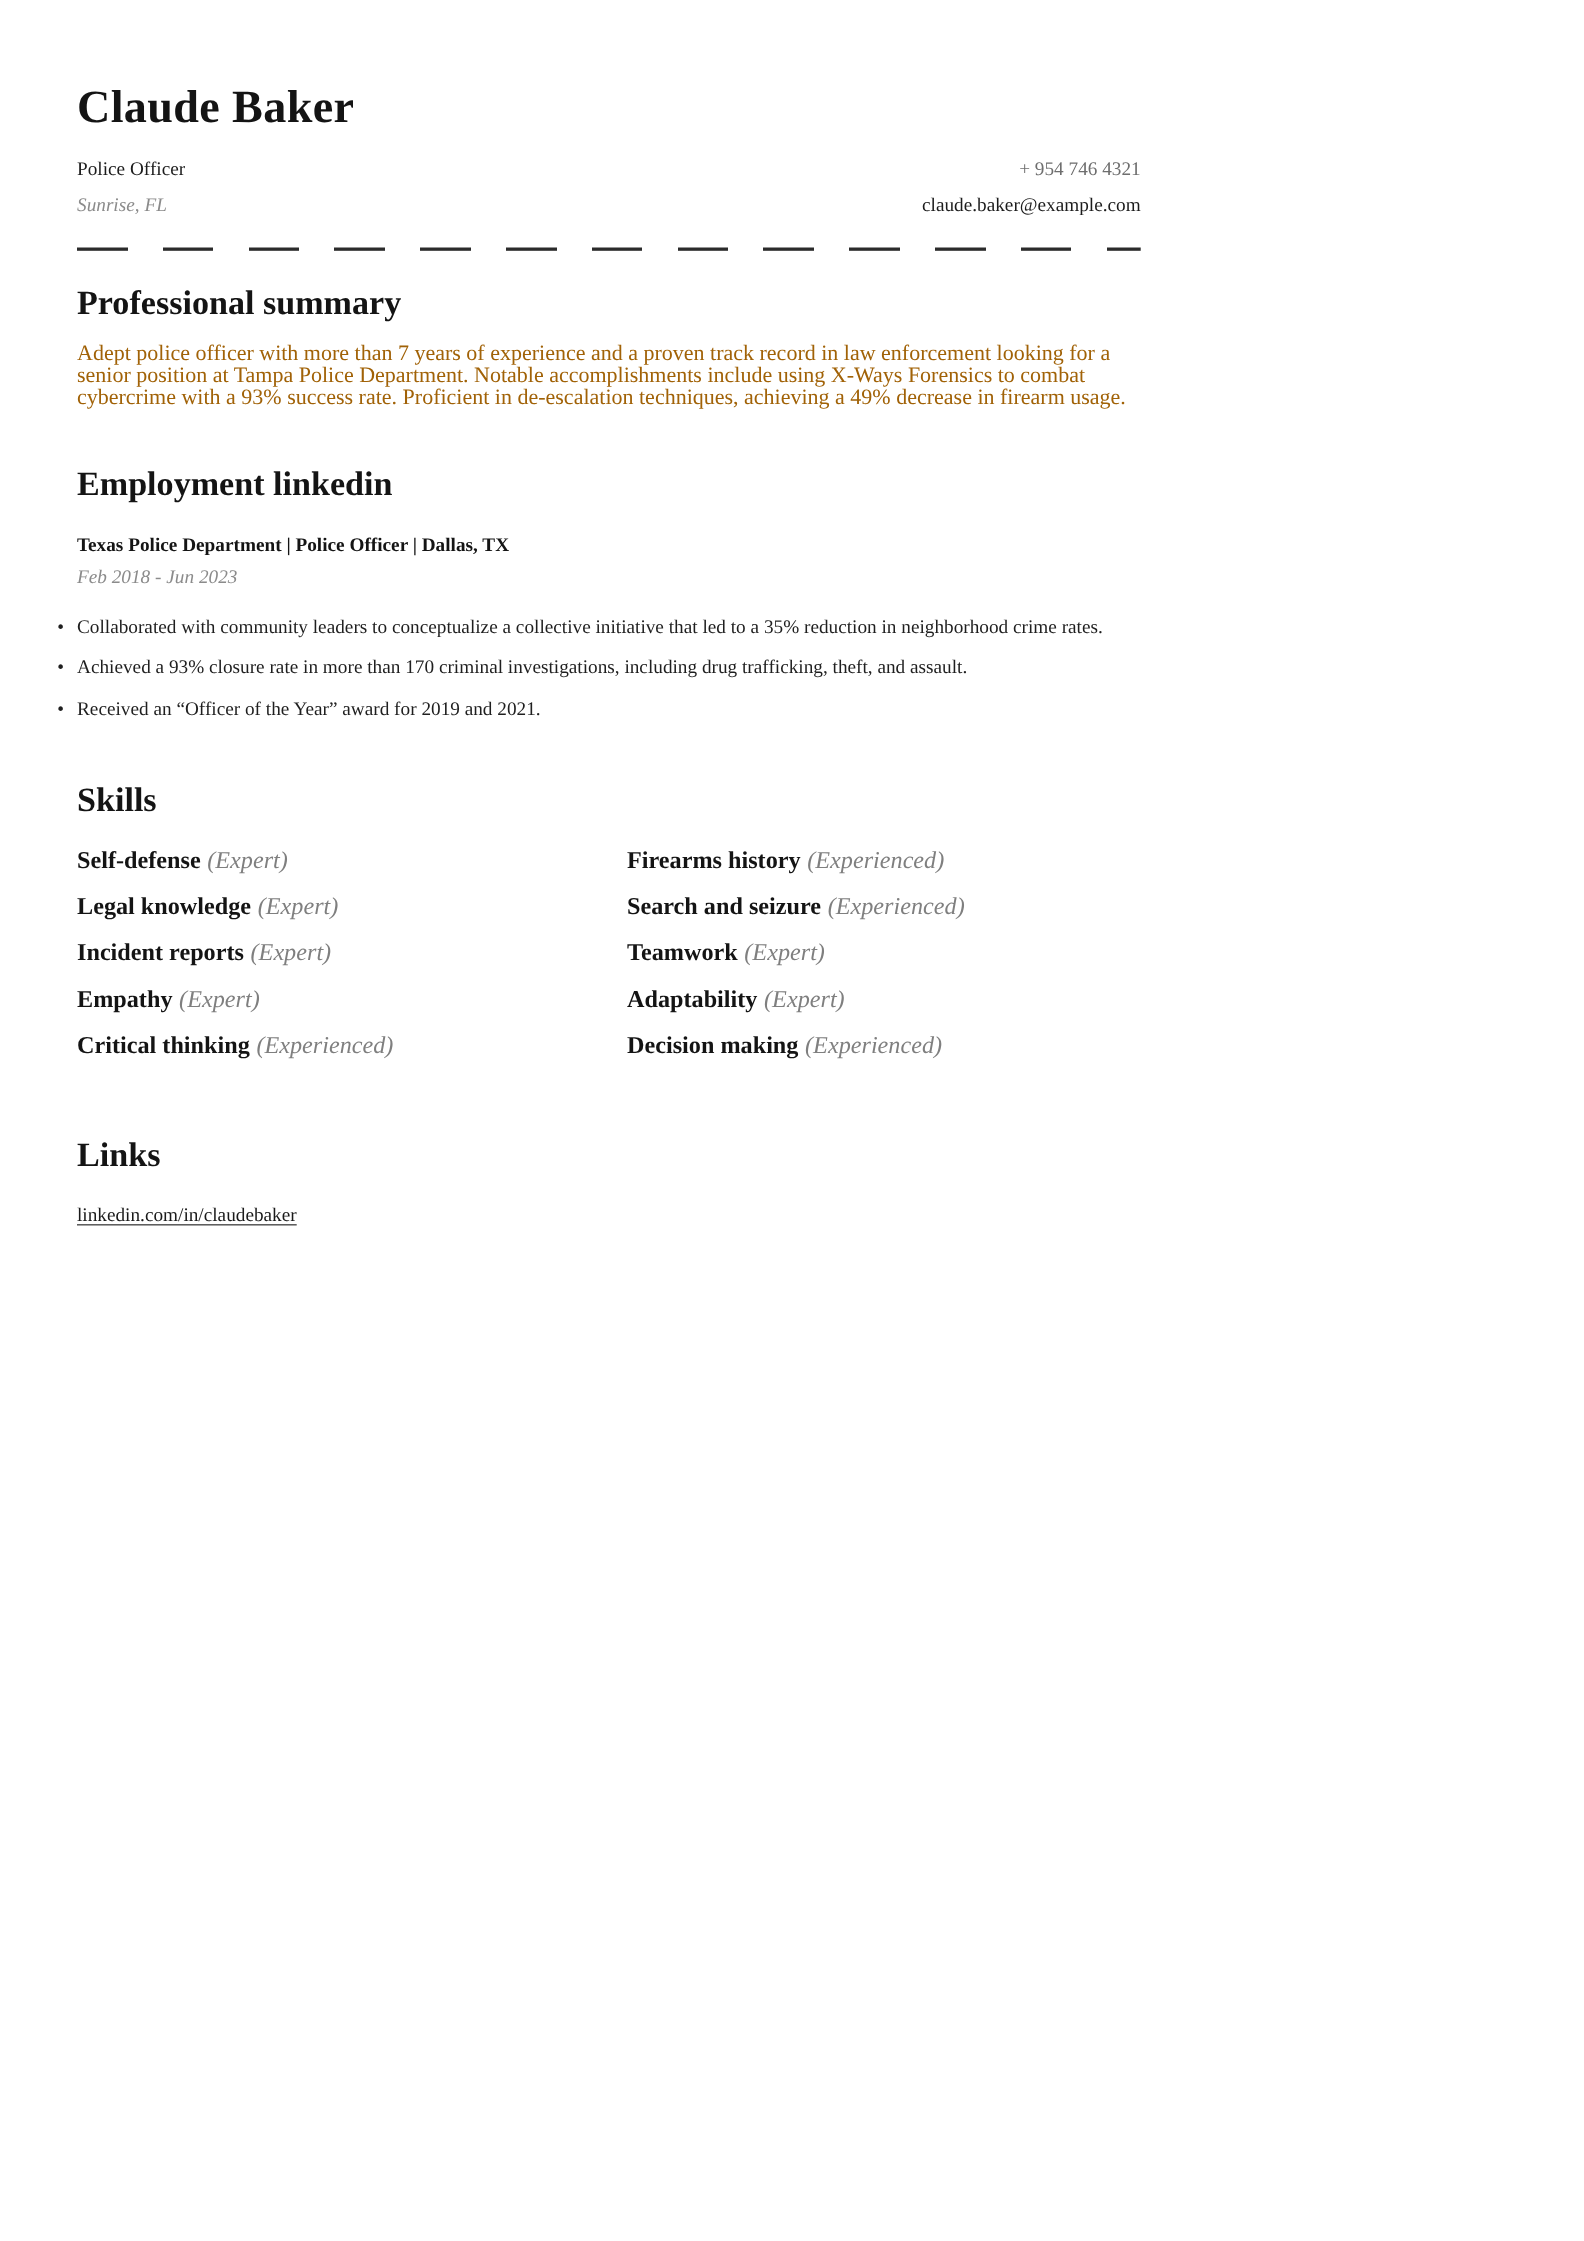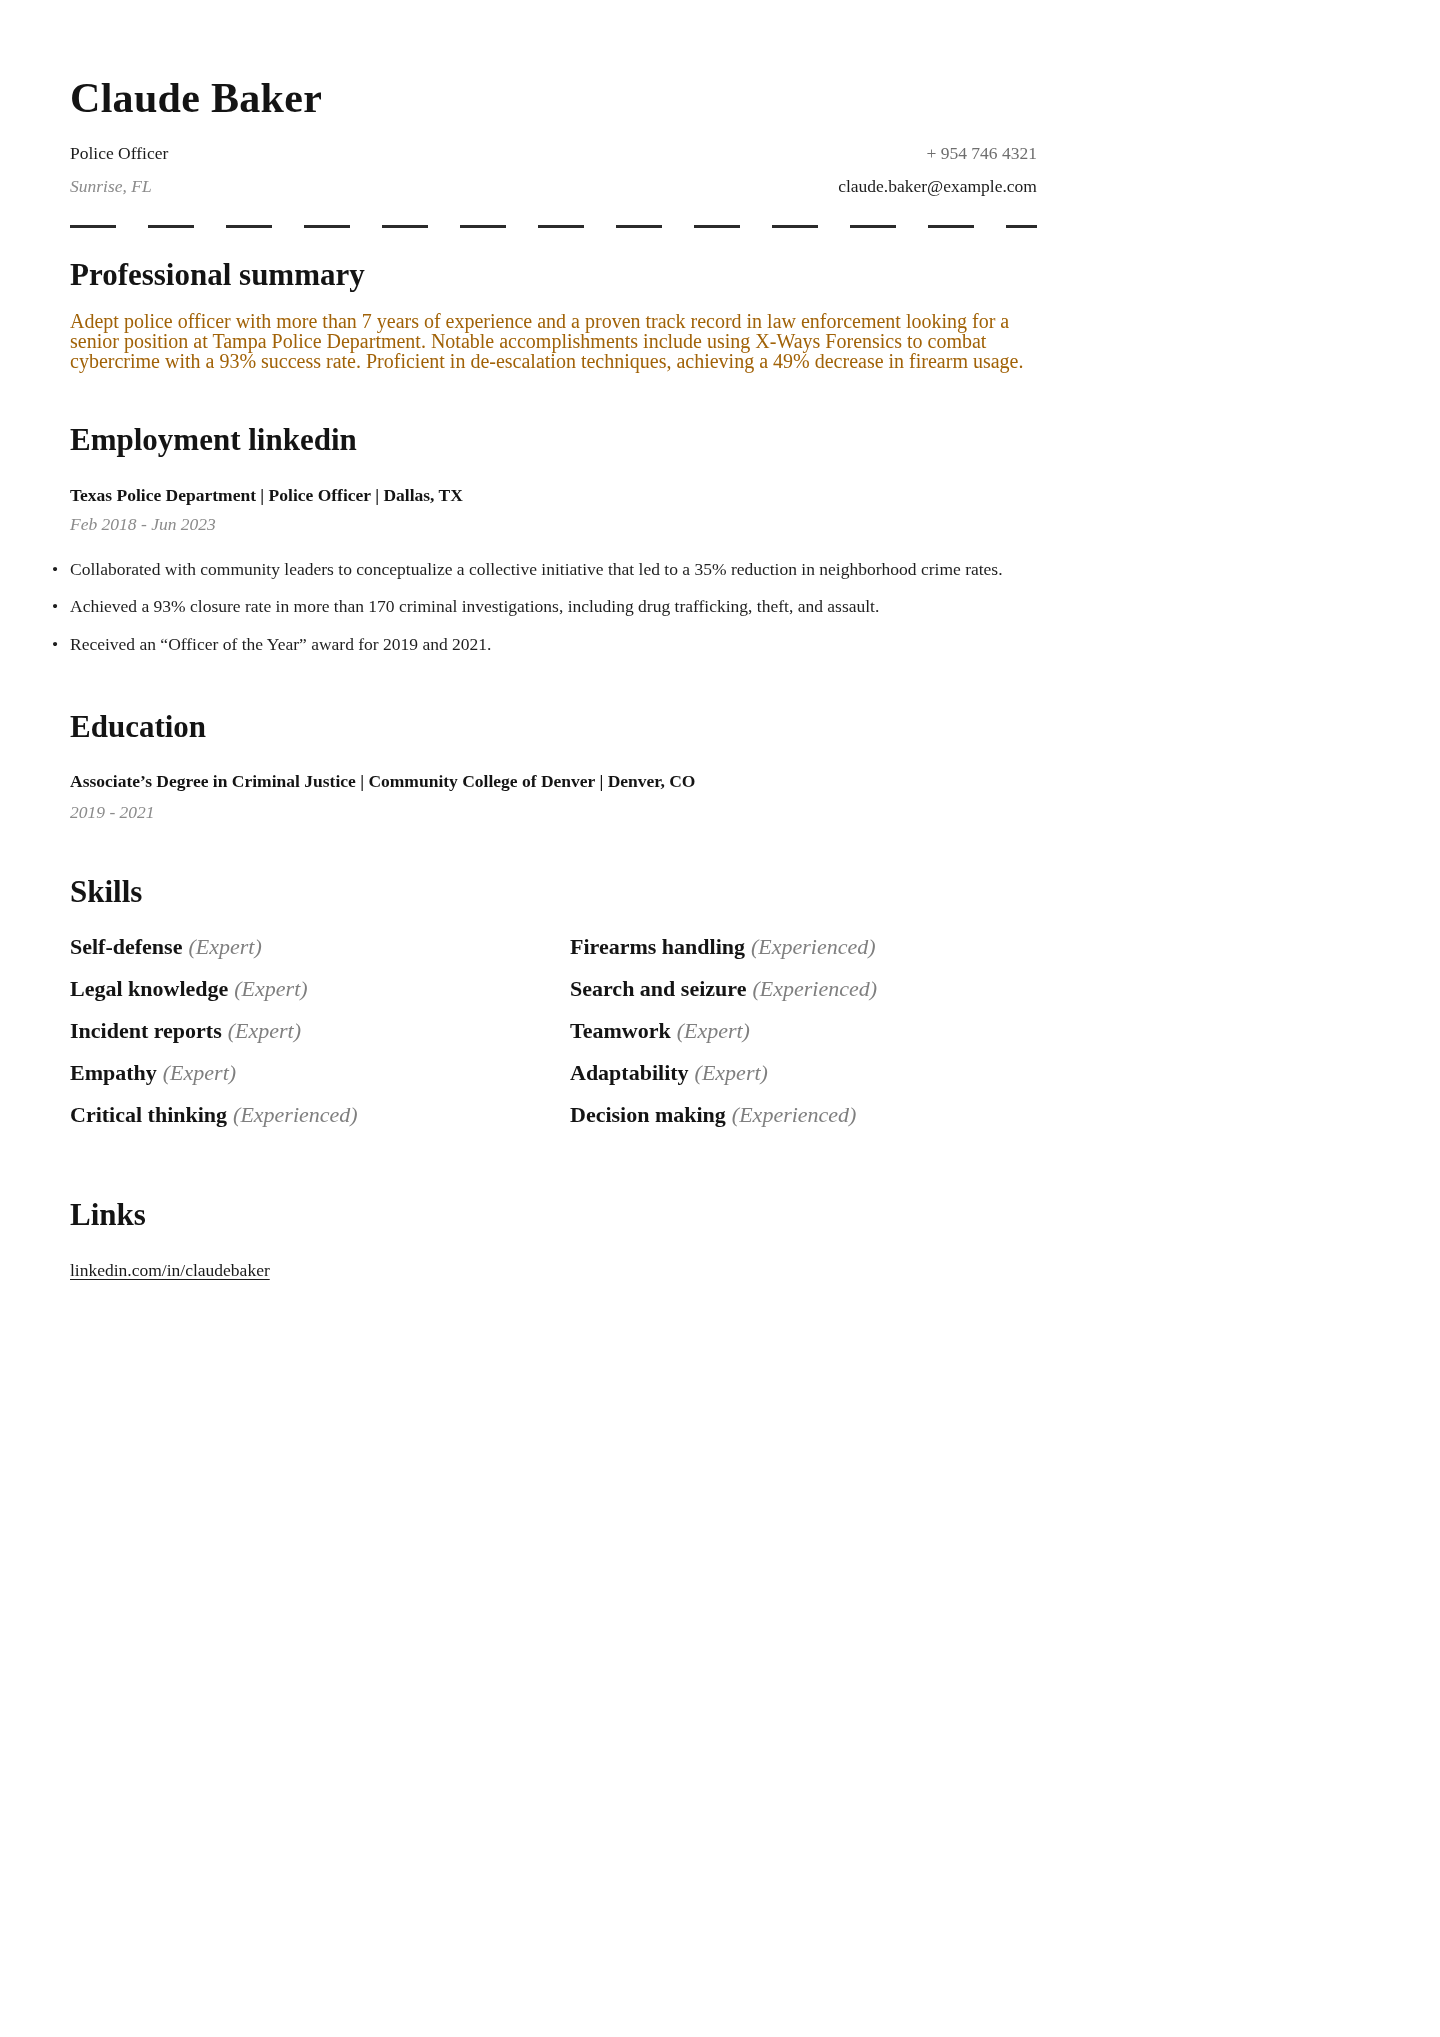--- a/index.html
+++ b/index.html
@@ -161,27 +161,20 @@
       <div class="job-header">Texas Police Department | Police Officer | Dallas, TX</div>
       <div class="job-dates">Feb 2018 - Jun 2023</div>
       <ul class="bullets">
         <li>Collaborated with community leaders to conceptualize a collective initiative that led to a 35% reduction in neighborhood crime rates.</li>
         <li>Achieved a 93% closure rate in more than 170 criminal investigations, including drug trafficking, theft, and assault.</li>
         <li>Received an “Officer of the Year” award for 2019 and 2021.</li>
       </ul>
     </div>
   </section>
 
-  <section>
-    <h2>Education</h2>
-    <div class="edu">
-      <div class="edu-title">Associate’s Degree in Criminal Justice | Community College of Denver | Denver, CO</div>
-      <div class="edu-dates">2019 - 2021</div>
-    </div>
-  </section>
 
   <section>
     <h2>Skills</h2>
     <div class="skills-grid">
       <div class="skills-col">
         <div class="skill">
           <span class="skill-name">Self-defense</span><span class="skill-level">(Expert)</span>
         </div>
         <div class="skill">
           <span class="skill-name">Legal knowledge</span><span class="skill-level">(Expert)</span>
@@ -191,21 +184,21 @@
         </div>
         <div class="skill">
           <span class="skill-name">Empathy</span><span class="skill-level">(Expert)</span>
         </div>
         <div class="skill">
           <span class="skill-name">Critical thinking</span><span class="skill-level">(Experienced)</span>
         </div>
       </div>
       <div class="skills-col">
         <div class="skill">
-          <span class="skill-name">Firearms handling</span><span class="skill-level">(Experienced)</span>
+          <span class="skill-name">Firearms history</span><span class="skill-level">(Experienced)</span>
         </div>
         <div class="skill">
           <span class="skill-name">Search and seizure</span><span class="skill-level">(Experienced)</span>
         </div>
         <div class="skill">
           <span class="skill-name">Teamwork</span><span class="skill-level">(Expert)</span>
         </div>
         <div class="skill">
           <span class="skill-name">Adaptability</span><span class="skill-level">(Expert)</span>
         </div>

